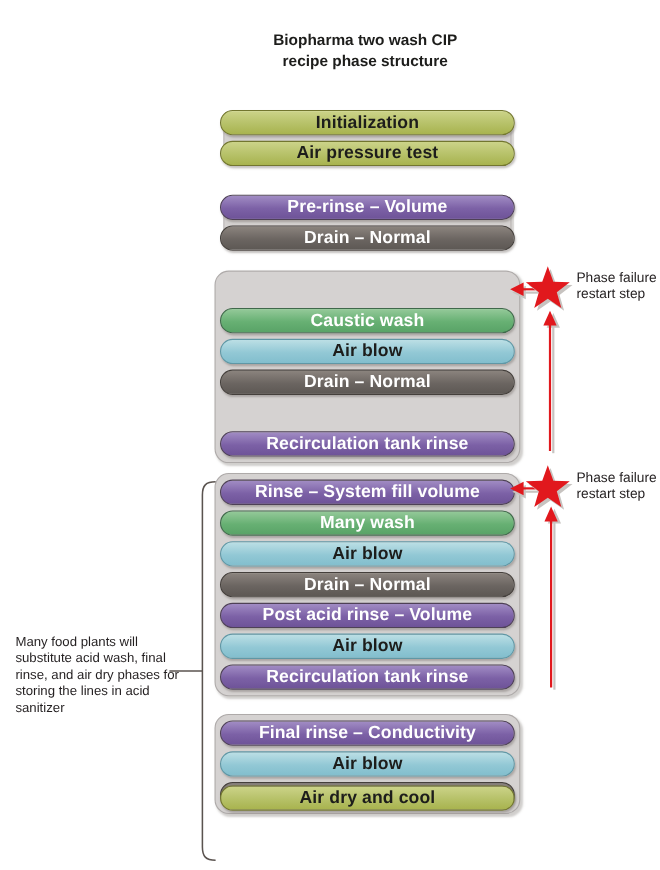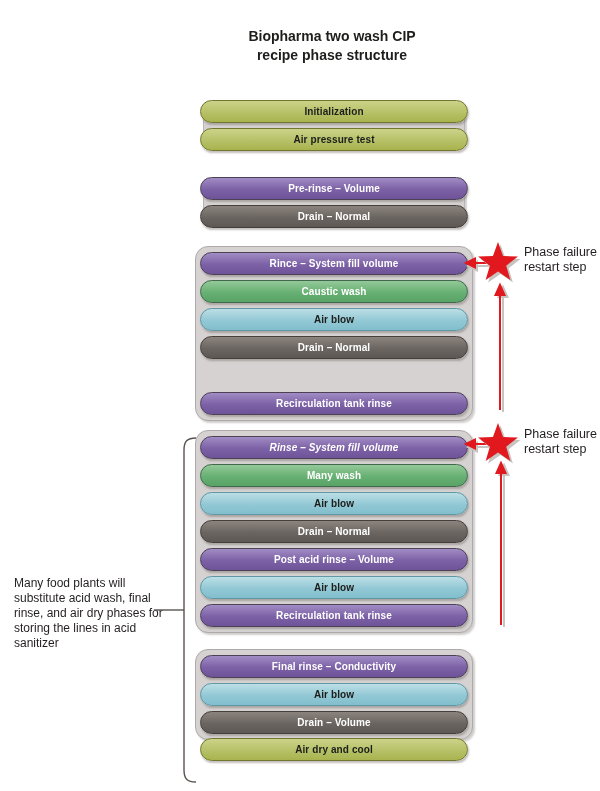--- a/index.html
+++ b/index.html
@@ -19,21 +19,21 @@
     box-sizing:border-box; box-shadow:2px 2px 2px rgba(120,115,110,.35);
   }
   .connector {
     position:absolute; left:8px; width:262px; height:28px;
     background:#d5d2d1; border:1px solid #b9b5b4; border-radius:6px;
     box-sizing:border-box; box-shadow:2px 2px 1px rgba(140,135,130,.35);
   }
   .bar {
     position:absolute; left:5px; width:268px; height:23px; border-radius:12px;
     box-sizing:border-box; display:flex; align-items:center; justify-content:center;
-    font-size:10px; font-weight:bold; letter-spacing:0.1px;
+    font-size:16px; font-weight:bold; letter-spacing:0.1px;
     box-shadow:1px 2px 2px rgba(104,98,92,.4);
   }
   .bar.olive  { background:linear-gradient(180deg,#ccd389 0%,#b6c168 55%,#a8b34e 100%); border:1.5px solid #72762f; color:#1d1d1b; }
   .bar.purple { background:linear-gradient(180deg,#a18cc4 0%,#7c61a6 55%,#6e5398 100%); border:1.5px solid #4e4156; color:#ffffff; }
   .bar.green  { background:linear-gradient(180deg,#94c999 0%,#67b073 55%,#59a367 100%); border:1.5px solid #40694b; color:#ffffff; }
   .bar.blue   { background:linear-gradient(180deg,#bcdfe5 0%,#92c8d5 55%,#82becd 100%); border:1.5px solid #5f97a5; color:#1d1d1b;text-align:center; }
   .bar.gray   { background:linear-gradient(180deg,#8b847e 0%,#6b6561 55%,#5d5854 100%); border:1.5px solid #443f3b; color:#ffffff; }
   .note-left {
     position:absolute; left:14px; top:576px; width:154px;
     font-size:12px; line-height:15px; color:#231f20;
@@ -66,40 +66,37 @@
     <div class="bar purple" style="top:1px;">
         <span>Pre-rinse – Volume</span>
       </div>
     <div class="bar gray" style="top:29px;">
         <span>Drain – Normal</span>
       </div>
   </div>
 
   <div class="group" style="top:246px;height:175px;">
     <div class="container-bg"></div>
-    <div class="bar purple" style="top:6px;">
-        <span>Rince – System fill volume</span>
-      </div>
     <div class="bar green" style="top:34px;">
         <span>Caustic wash</span>
       </div>
     <div class="bar blue" style="top:62px;">
         <span>Air blow</span>
       </div>
     <div class="bar gray" style="top:90px;">
         <span>Drain – Normal</span>
       </div>
     <div class="bar purple" style="top:146px;">
         <span>Recirculation tank rinse</span>
       </div>
   </div>
 
   <div class="group" style="top:430px;height:203px;">
     <div class="container-bg"></div>
-    <div class="bar purple" style="top:6px;font-style:italic;">
+    <div class="bar purple" style="top:6px;">
         <span>Rinse – System fill volume</span>
       </div>
     <div class="bar green" style="top:34px;">
         <span>Many wash</span>
       </div>
     <div class="bar blue" style="top:62px;">
         <span>Air blow</span>
       </div>
     <div class="bar gray" style="top:90px;">
         <span>Drain – Normal</span>
@@ -121,21 +118,21 @@
         <span>Final rinse – Conductivity</span>
       </div>
     <div class="bar blue" style="top:34px;">
         <span>Air blow</span>
       </div>
     <div class="bar gray" style="top:62px;">
         <span>Drain – Volume</span>
       </div>
   </div>
 
-  <div class="group" style="top:737px;height:25px;">
+  <div class="group" style="top:713px;height:25px;">
     <div class="bar olive" style="top:1px;">
         <span>Air dry and cool</span>
       </div>
   </div>
 
   <div class="note-left">Many food plants will substitute acid wash, final rinse, and air dry phases for storing the lines in acid sanitizer</div>
 
   <div class="restart-note" style="top:245px;">Phase failure restart step</div>
   <div class="restart-note" style="top:427px;">Phase failure restart step</div>
 

